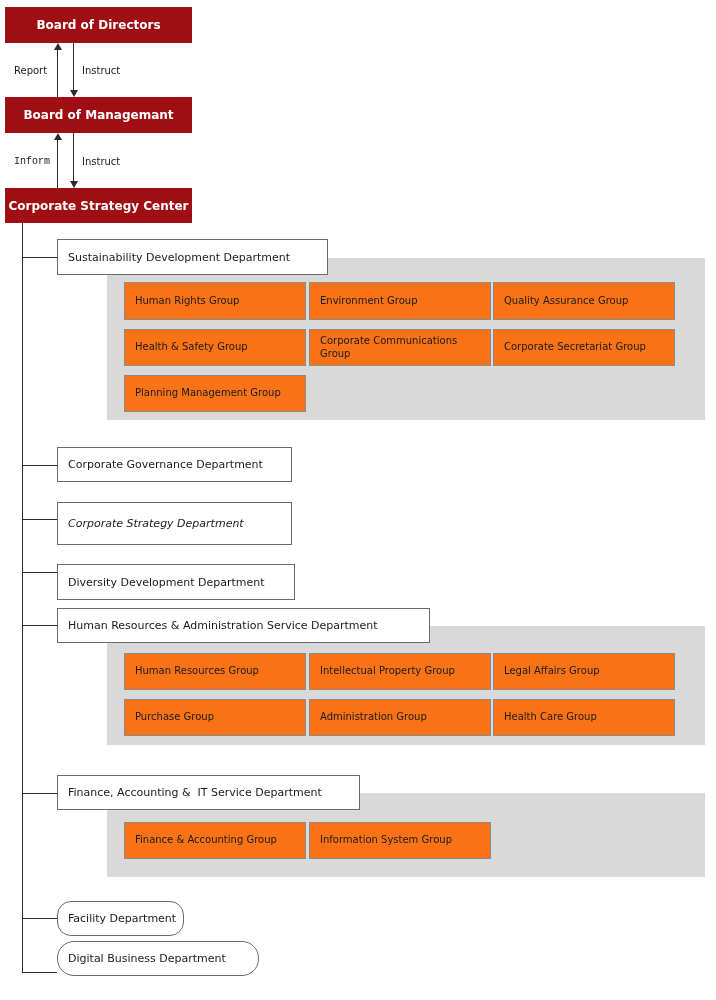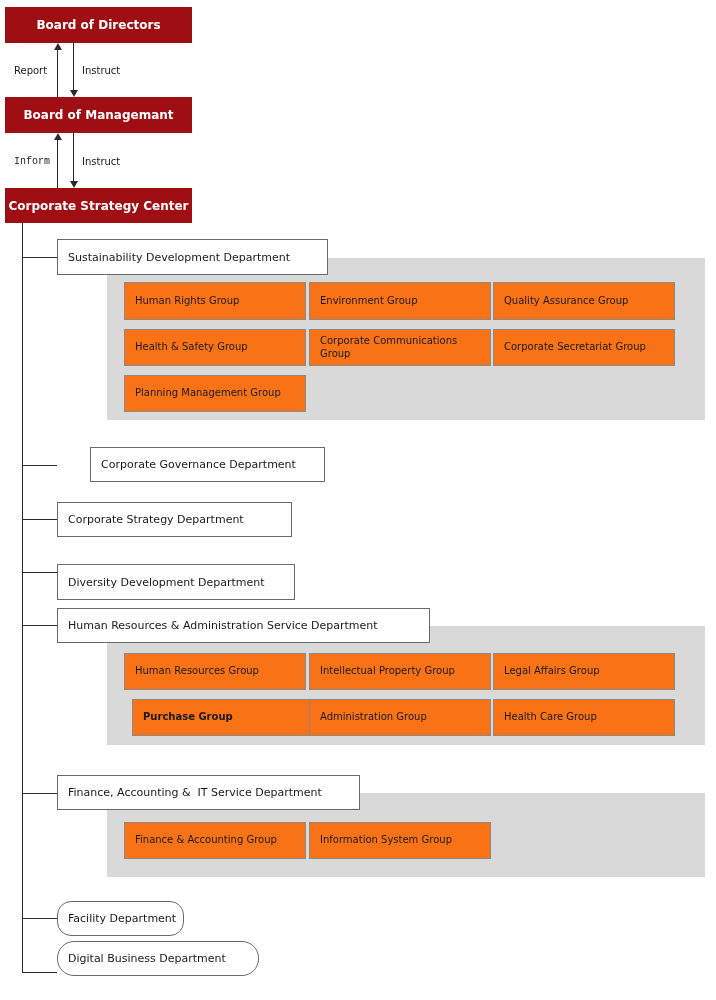--- a/index.html
+++ b/index.html
@@ -83,39 +83,39 @@
   <div class="hline" style="left:22px;top:625px;width:35px;"></div>
   <div class="hline" style="left:22px;top:793px;width:35px;"></div>
   <div class="hline" style="left:22px;top:918px;width:35px;"></div>
   <div class="hline" style="left:22px;top:972px;width:35px;"></div>
 
   <div class="panel" style="top:258px;height:162px;"></div>
   <div class="panel" style="top:626px;height:119px;"></div>
   <div class="panel" style="top:793px;height:84px;"></div>
 
   <div class="deptbox" style="top:239px;width:271px;height:36px;">Sustainability Development Department</div>
-  <div class="deptbox" style="top:447px;width:235px;height:35px;margin-left:33px;">Corporate Governance Department</div>
-  <div class="deptbox" style="top:502px;width:235px;height:35px;">Corporate Strategy Department</div>
+  <div class="deptbox" style="top:447px;width:235px;height:35px;">Corporate Governance Department</div>
+  <div class="deptbox" style="top:502px;width:235px;height:43px;font-style:italic;">Corporate Strategy Department</div>
   <div class="deptbox" style="top:564px;width:238px;height:36px;">Diversity Development Department</div>
   <div class="deptbox" style="top:608px;width:373px;height:35px;">Human Resources &amp; Administration Service Department</div>
   <div class="deptbox" style="top:775px;width:303px;height:35px;">Finance, Accounting &amp;  IT Service Department</div>
   <div class="deptbox" style="top:901px;width:127px;height:35px;border-radius:14px;">Facility Department</div>
   <div class="deptbox" style="top:941px;width:202px;height:35px;border-radius:17px;">Digital Business Department</div>
 
   <div class="groupbox tall" style="left:124px;top:282px;">Human Rights Group</div>
   <div class="groupbox tall" style="left:309px;top:282px;">Environment Group</div>
   <div class="groupbox tall" style="left:493px;top:282px;">Quality Assurance Group</div>
   <div class="groupbox" style="left:124px;top:329px;">Health &amp; Safety Group</div>
   <div class="groupbox" style="left:309px;top:329px;">Corporate Communications Group</div>
   <div class="groupbox" style="left:493px;top:329px;">Corporate Secretariat Group</div>
   <div class="groupbox" style="left:124px;top:375px;">Planning Management Group</div>
 
   <div class="groupbox" style="left:124px;top:653px;">Human Resources Group</div>
   <div class="groupbox" style="left:309px;top:653px;">Intellectual Property Group</div>
   <div class="groupbox" style="left:493px;top:653px;">Legal Affairs Group</div>
-  <div class="groupbox" style="left:132px;top:699px;font-weight:bold;">Purchase Group</div>
+  <div class="groupbox" style="left:124px;top:699px;">Purchase Group</div>
   <div class="groupbox" style="left:309px;top:699px;">Administration Group</div>
   <div class="groupbox" style="left:493px;top:699px;">Health Care Group</div>
 
   <div class="groupbox" style="left:124px;top:822px;">Finance &amp; Accounting Group</div>
   <div class="groupbox" style="left:309px;top:822px;">Information System Group</div>
 
 </div>
 
 </body></html>

